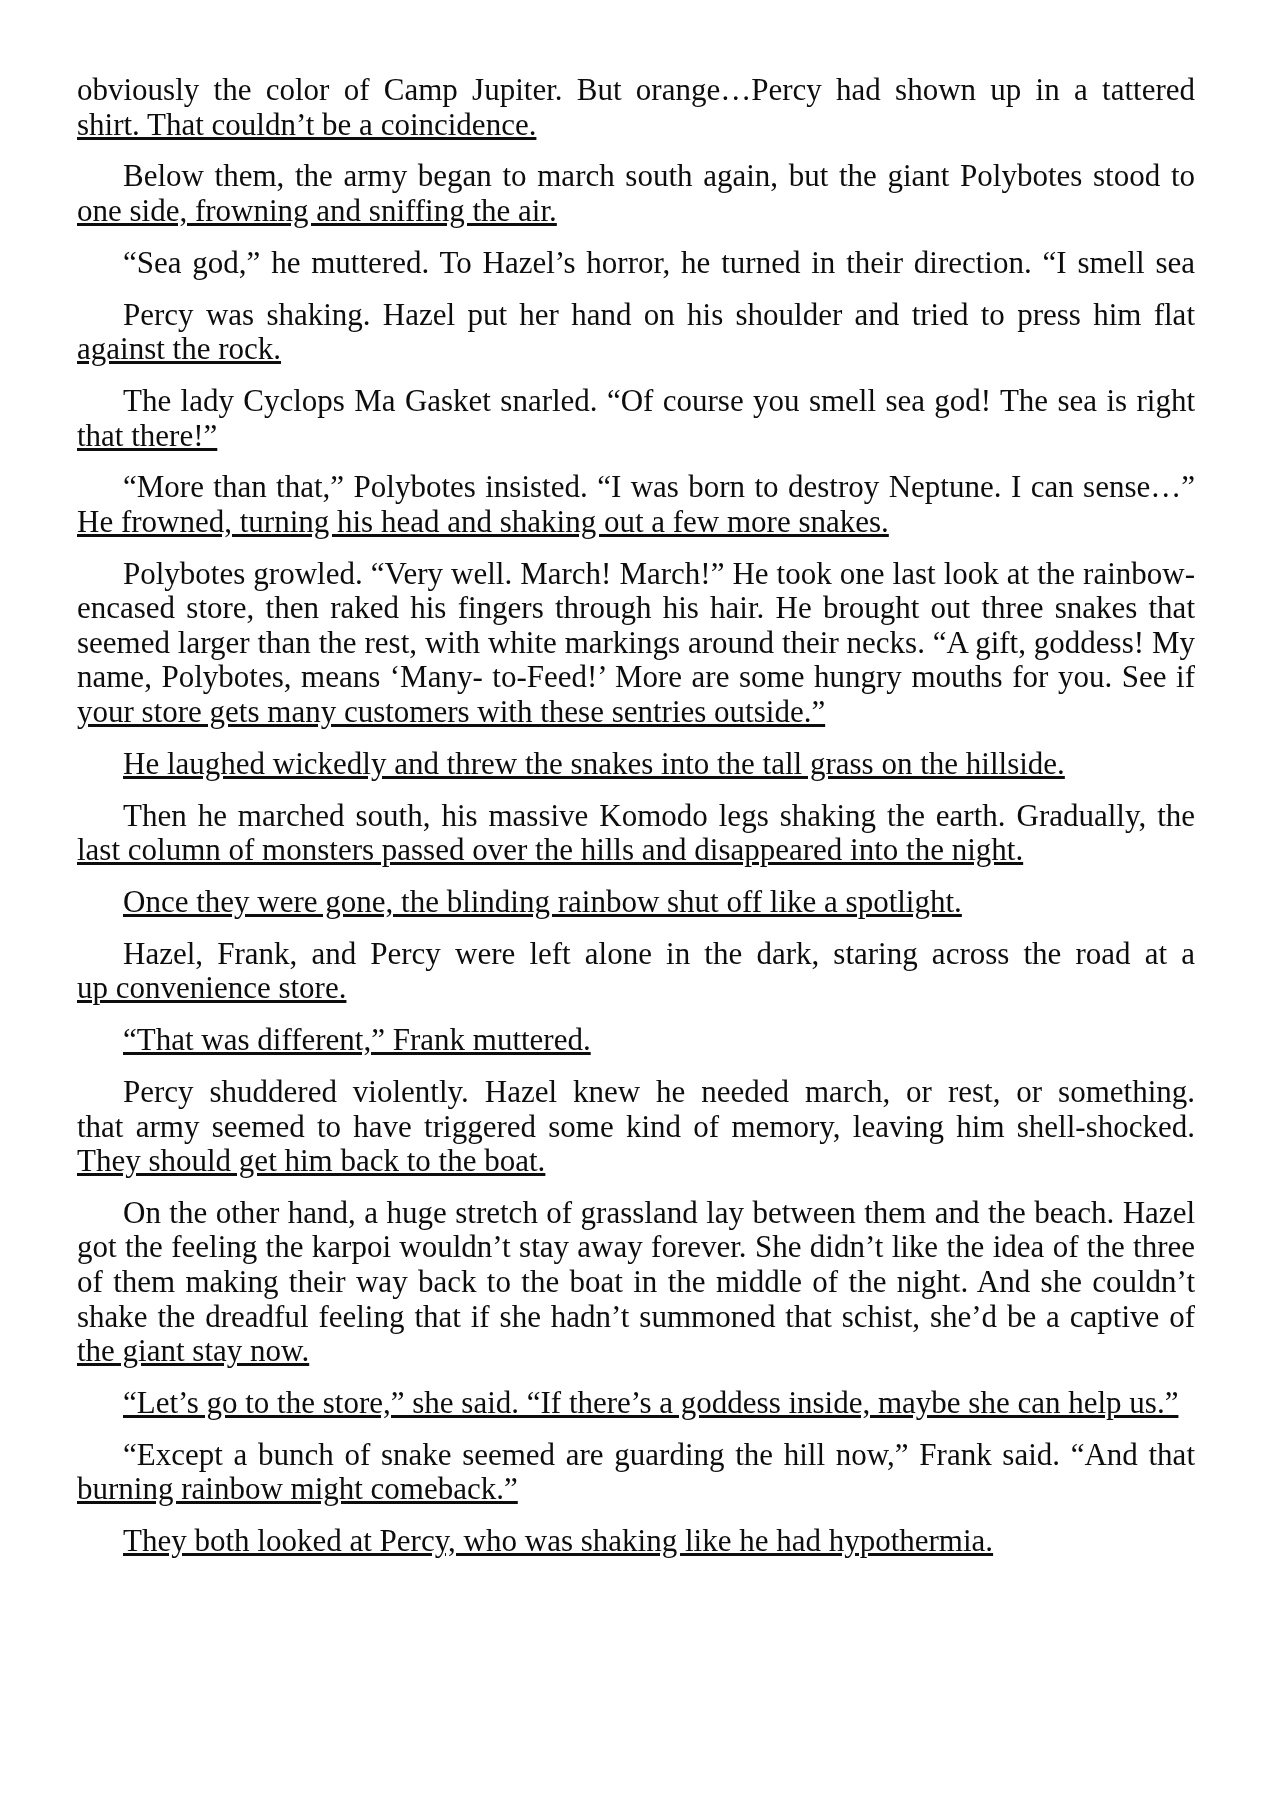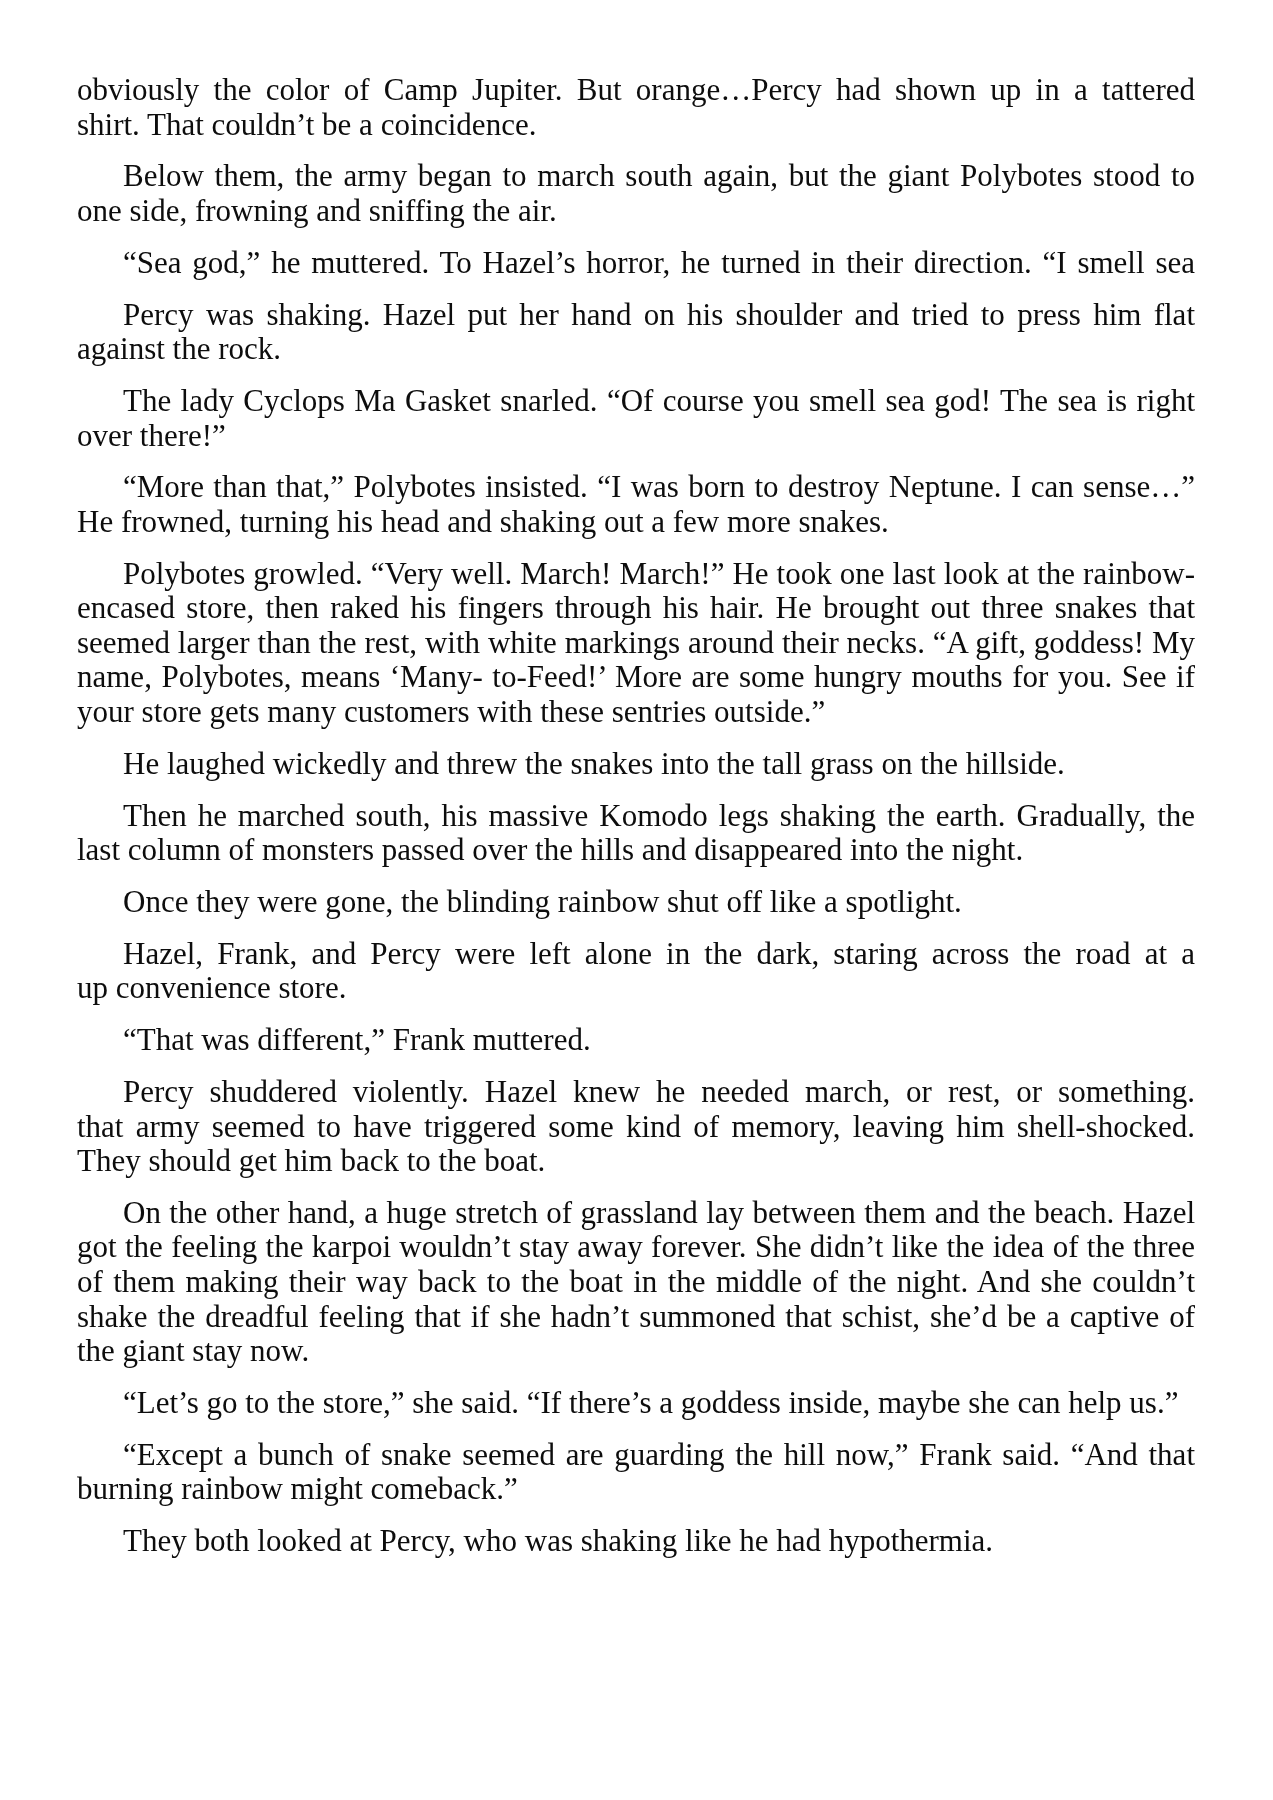--- a/index.html
+++ b/index.html
@@ -30,20 +30,21 @@
     display: block;
     height: 34.6px;
     white-space: nowrap;
     text-align: justify;
     text-align-last: justify;
     overflow: visible;
   }
   .line.last {
     text-align: left;
     text-align-last: left;
+    text-decoration: underline;
   }
   .line.first {
     padding-left: 46px;
   }
   .it {
   }
   
   .line {
     white-space: normal;
     overflow: hidden;
@@ -68,21 +69,21 @@
     <div class="line first">“Sea god,” he muttered. To Hazel’s horror, he turned in their direction. “I smell sea</div>
   </div>
 
   <div class="para">
     <div class="line first">Percy was shaking. Hazel put her hand on his shoulder and tried to press him flat</div>
     <div class="line last">against the rock.</div>
   </div>
 
   <div class="para">
     <div class="line first">The lady Cyclops Ma Gasket snarled. “Of course you smell sea god! The sea is right</div>
-    <div class="line last">over there!”</div>
+    <div class="line last">that there!”</div>
   </div>
 
   <div class="para">
     <div class="line first">“More than that,” Polybotes insisted. “I was born to destroy Neptune. I can sense…”</div>
     <div class="line last">He frowned, turning his head and shaking out a few more snakes.</div>
   </div>
 
 
   <div class="para">
     <div class="line first">Polybotes growled. “Very well. March! March!” He took one last look at the rainbow-</div>

